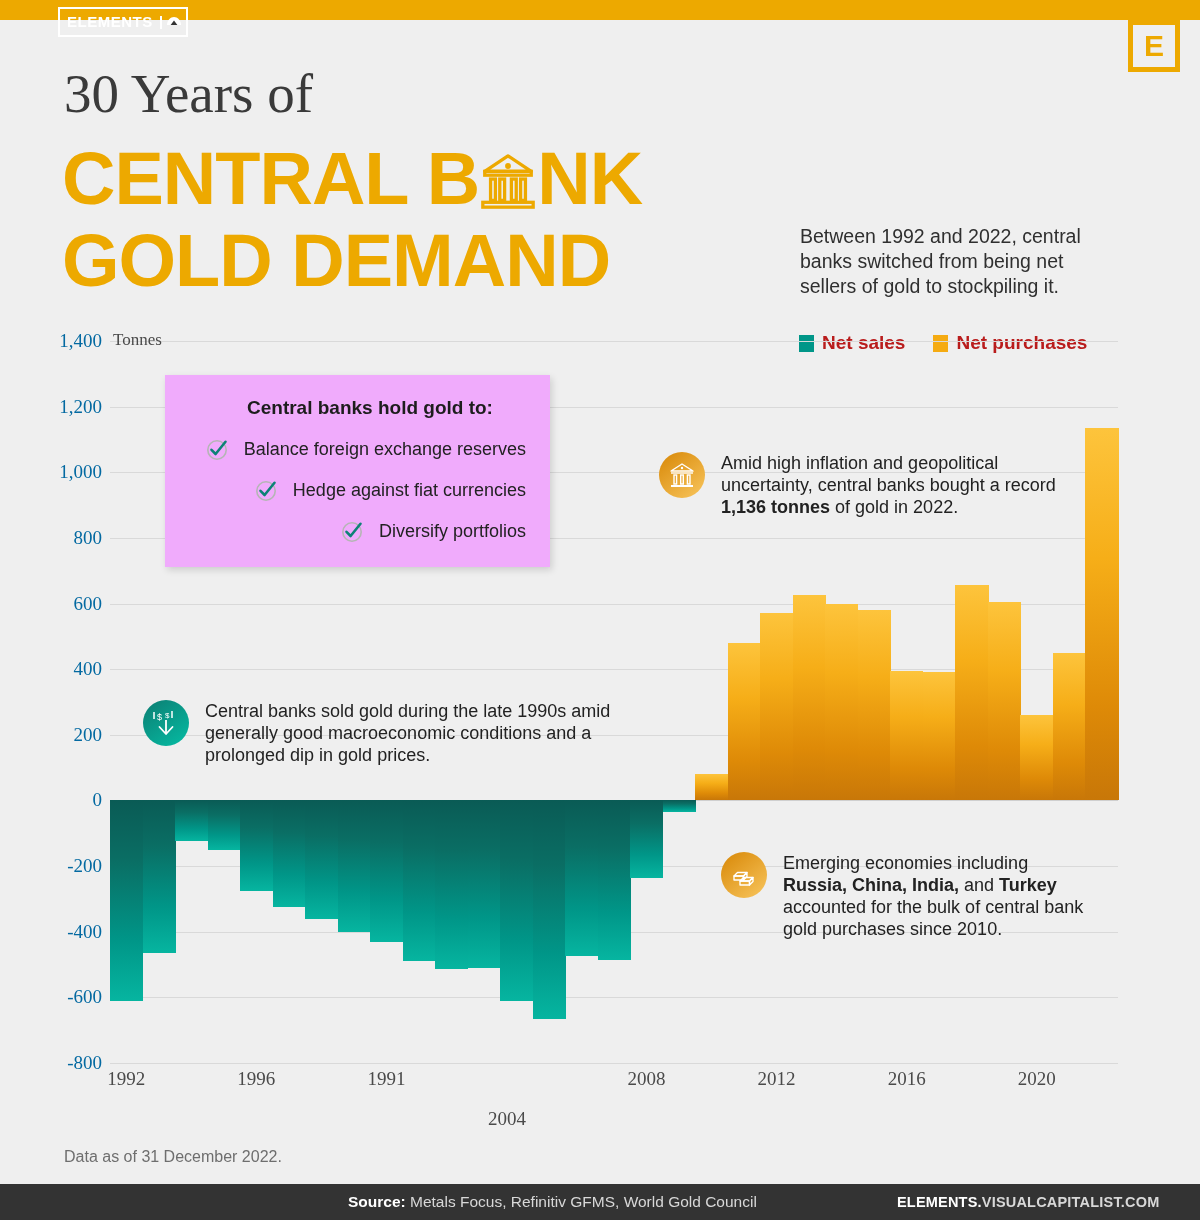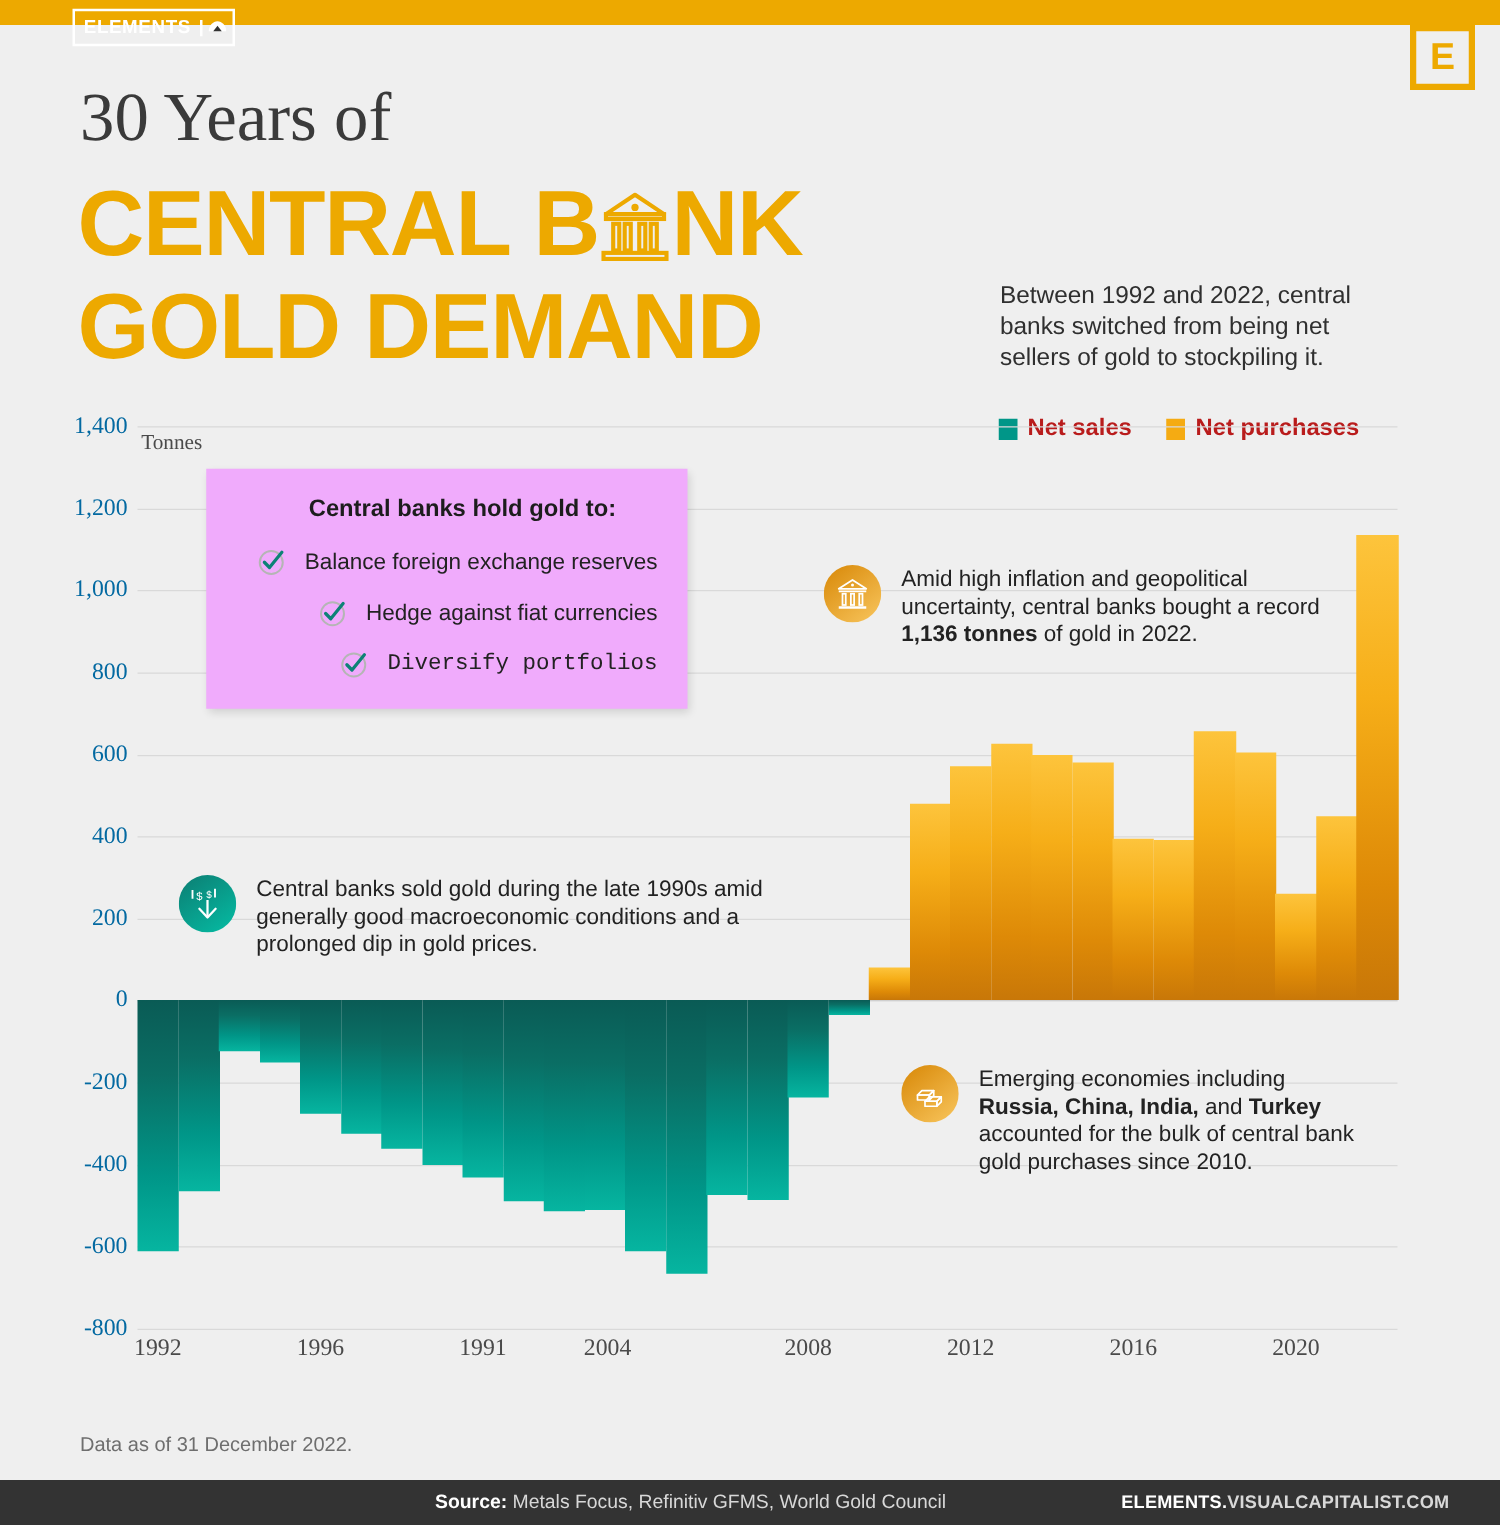--- a/index.html
+++ b/index.html
@@ -175,21 +175,21 @@
   #info-card ul { list-style: none; margin: 0; padding: 0; }
   #info-card li {
     display: flex;
     align-items: center;
     gap: 14px;
     margin-bottom: 17px;
     font-size: 18px;
     color: #222;
     justify-content: flex-end;
   }
-  #info-card li:last-child { margin-bottom: 0; font-family: Liberation Mono, monospace; }
+  #info-card li:last-child { margin-bottom: 0; }
   .check-icon { flex: 0 0 auto; width: 24px; height: 24px; }
 
   
   .annot {
     position: absolute;
     display: flex;
     align-items: flex-start;
     gap: 16px;
   }
   .annot .annot-icon { flex: 0 0 auto; width: 46px; height: 46px; }
@@ -359,27 +359,27 @@
         <div class="y-tick-label" style="top: 472.273px;">1,000</div>
         <div class="y-tick-label" style="top: 537.909px;">800</div>
         <div class="y-tick-label" style="top: 603.545px;">600</div>
         <div class="y-tick-label" style="top: 669.182px;">400</div>
         <div class="y-tick-label" style="top: 734.818px;">200</div>
         <div class="y-tick-label" style="top: 800.455px;">0</div>
         <div class="y-tick-label" style="top: 866.091px;">-200</div>
         <div class="y-tick-label" style="top: 931.727px;">-400</div>
         <div class="y-tick-label" style="top: 997.364px;">-600</div>
         <div class="y-tick-label" style="top: 1063px;">-800</div>
-        <div id="tonnes-label" style="top: 355px;">Tonnes</div>
+        <div id="tonnes-label" style="top: 341px;">Tonnes</div>
       </div>
     <div id="xlabels-layer">
         <div class="x-tick-label" style="left: 126.258px;">1992</div>
         <div class="x-tick-label" style="left: 256.323px;">1996</div>
         <div class="x-tick-label" style="left: 386.387px;">1991</div>
-        <div class="x-tick-label" style="left: 486px;">2004</div>
+        <div class="x-tick-label" style="left: 507px; margin-top: 40px;">2004</div>
         <div class="x-tick-label" style="left: 646.516px;">2008</div>
         <div class="x-tick-label" style="left: 776.581px;">2012</div>
         <div class="x-tick-label" style="left: 906.645px;">2016</div>
         <div class="x-tick-label" style="left: 1036.71px;">2020</div>
       </div>
   </div>
 
   <div id="info-card">
     <div class="card-title">Central banks hold gold to:</div>
     <ul>

